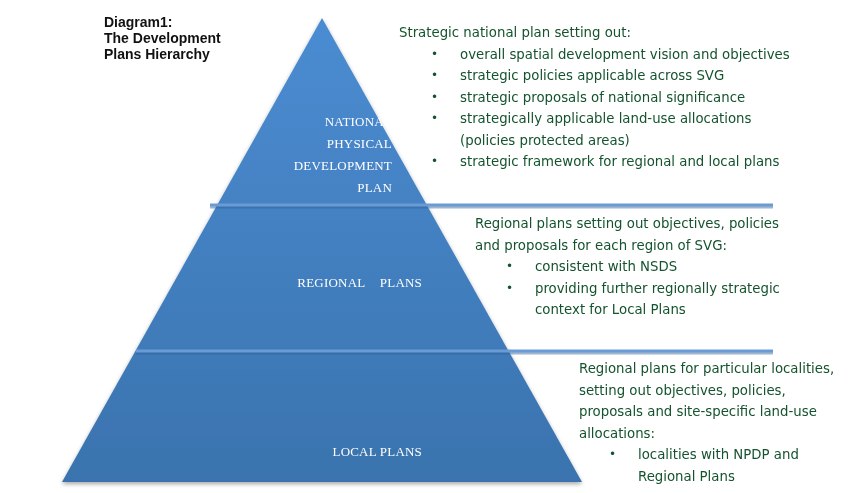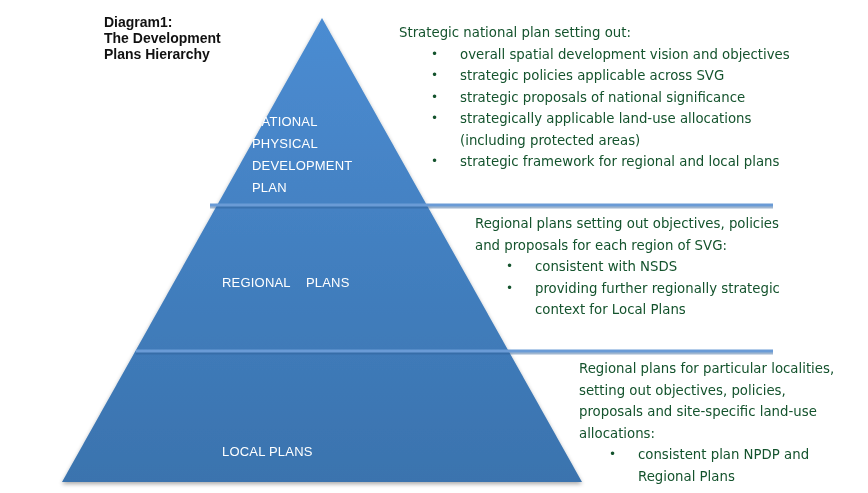--- a/index.html
+++ b/index.html
@@ -28,23 +28,23 @@
       font-family: "Liberation Sans", sans-serif;
       font-weight: bold;
       font-size: 14px;
       line-height: 16px;
       color: #111;
     }
     .title div { white-space: nowrap; }
     .tier-label {
       position: absolute;
       color: #ffffff;
-      font-family: Liberation Sans, sans-serif;
+      font-family: Liberation Serif, serif;
       font-size: 13px;
-      text-align: left;
+      text-align: right;
       letter-spacing: 0.2px;
       white-space: nowrap;
     }
     .tier-label.national {
       left: 252px;
       top: 111px;
       width: 140px;
       line-height: 22px;
     }
     .tier-label.regional {
@@ -164,21 +164,21 @@
         <span class="bullet">•</span>
         <span>strategic policies applicable across SVG</span>
       </li>
       <li>
         <span class="bullet">•</span>
         <span>strategic proposals of national significance</span>
       </li>
       <li>
         <span class="bullet">•</span>
         <div>strategically applicable land-use allocations</div>
-        <div>(including protected areas)</div>
+        <div>(policies protected areas)</div>
       </li>
       <li>
         <span class="bullet">•</span>
         <span>strategic framework for regional and local plans</span>
       </li>
     </ul>
   </div>
 
   <div class="desc regional">
     <div class="intro">Regional plans setting out objectives, policies</div>
@@ -197,19 +197,19 @@
   </div>
 
   <div class="desc local">
     <div class="intro">Regional plans for particular localities,</div>
     <div class="intro">setting out objectives, policies,</div>
     <div class="intro">proposals and site-specific land-use</div>
     <div class="intro">allocations:</div>
     <ul>
       <li>
         <span class="bullet">•</span>
-        <div>consistent plan NPDP and</div>
+        <div>localities with NPDP and</div>
         <div>Regional Plans</div>
       </li>
     </ul>
   </div>
 
 </div>
 
 </body></html>

